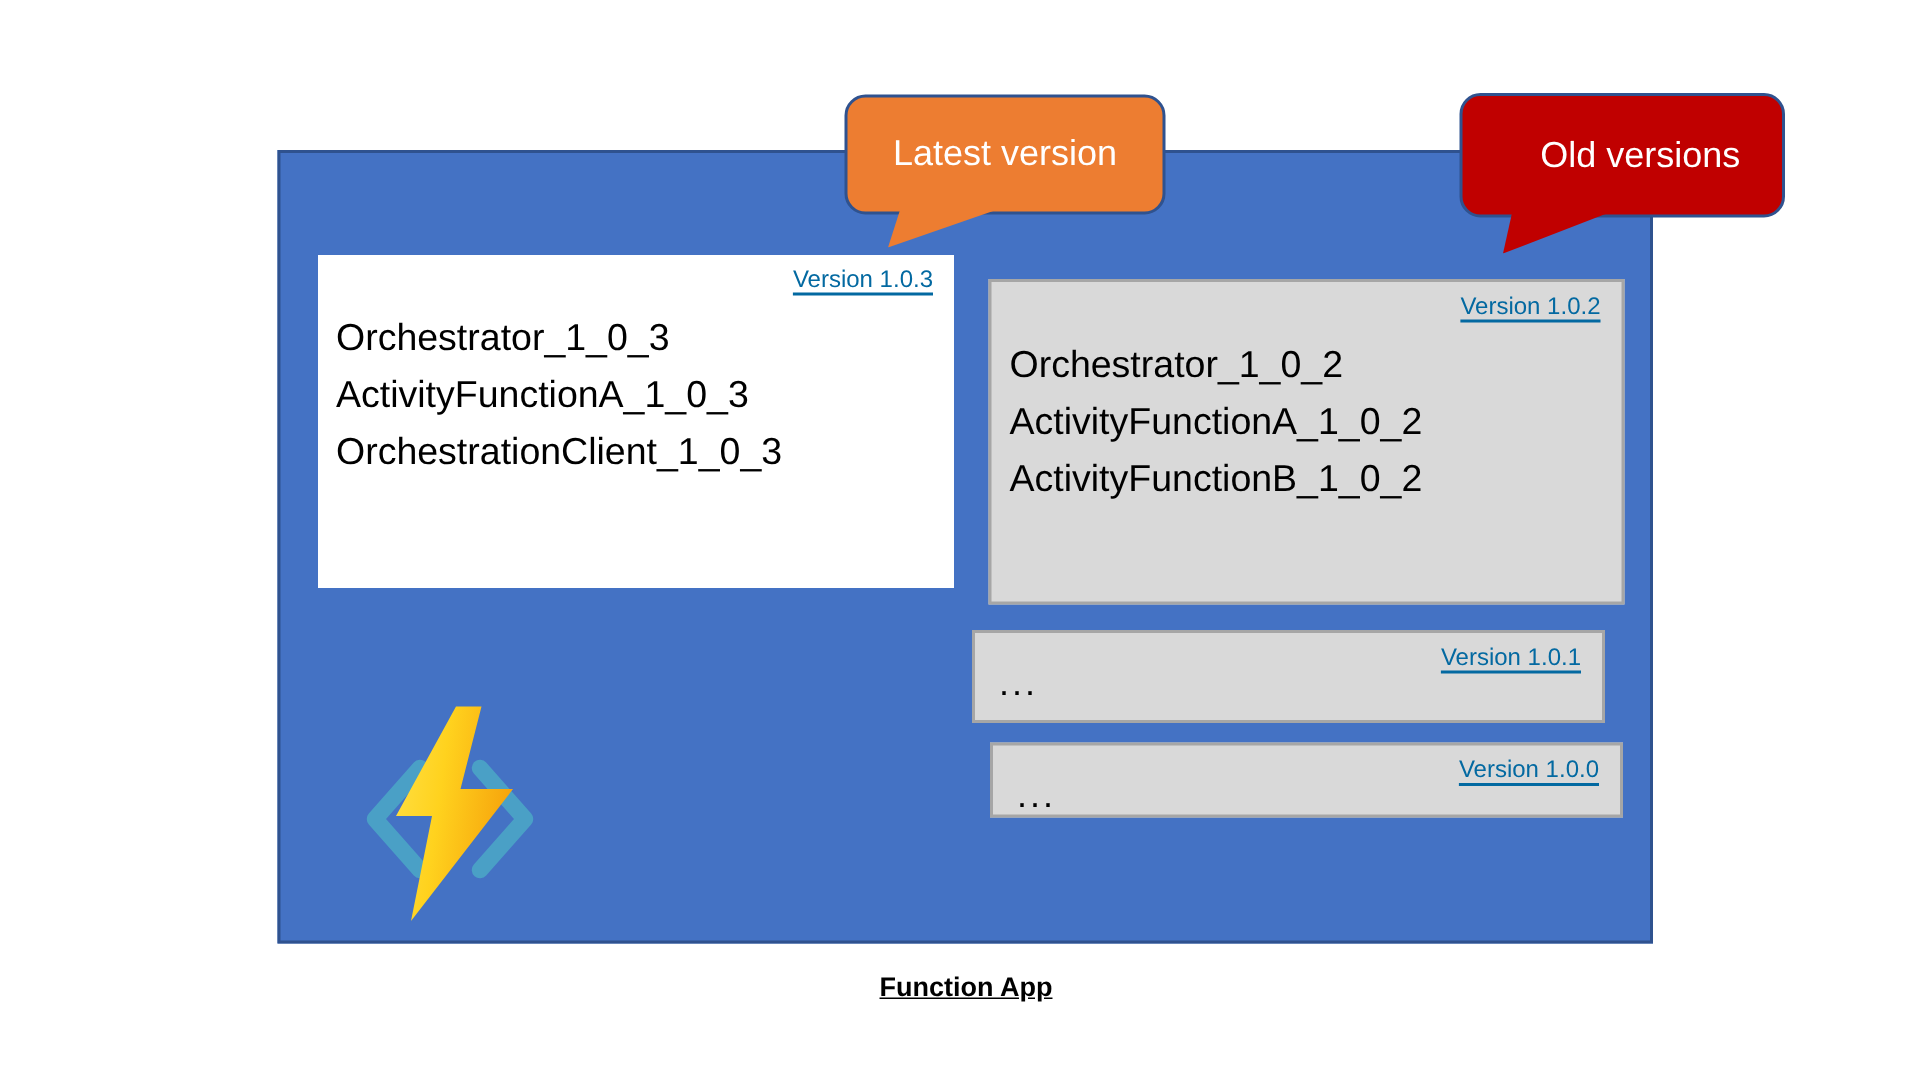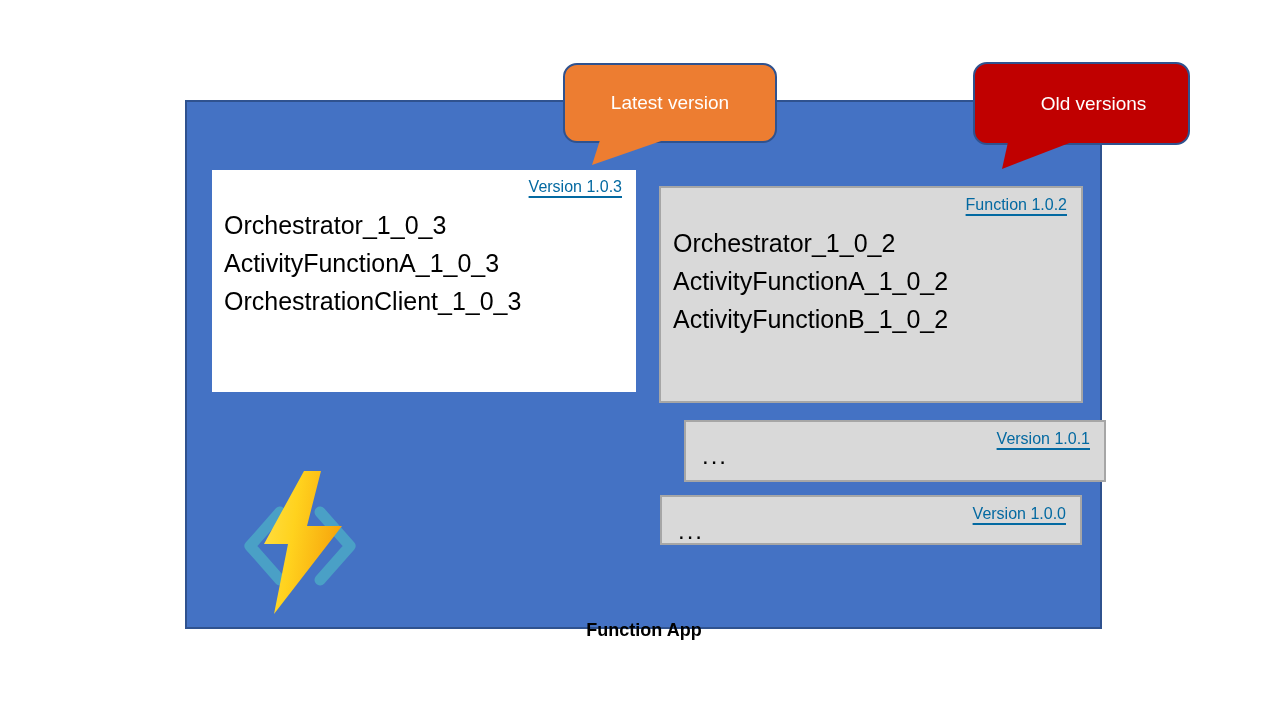--- a/index.html
+++ b/index.html
@@ -42,21 +42,21 @@
     background: var(--box-gray-fill, #D9D9D9);
     border: 2px solid var(--box-gray-border, #A6A6A6);
   }
   .vbox-102 {
     left: 659px;
     top: 186px;
     width: 424px;
     height: 217px;
   }
   .vbox-101 {
-    left: 684px;
+    left: 648px;
     top: 420px;
     width: 422px;
     height: 62px;
   }
   .vbox-100 {
     left: 660px;
     top: 495px;
     width: 422px;
     height: 50px;
   }
@@ -111,44 +111,45 @@
   .callout-old {
     left: 973px;
     top: 62px;
     width: 217px;
     height: 83px;
     background: var(--old-bubble-fill, #C00000);
     padding-left: 24px;
   }
   .callout-label {
     color: var(--bubble-text, #FFFFFF);
-    font-size: 19px;
+    font-size: 24px;
   }
   .callout-tail {
     position: absolute;
     pointer-events: none;
   }
   .tail-latest {
     left: 582px;
     top: 139px;
     }
   .tail-old {
     left: 986px;
     top: 141px;
   }
   
   .footer-label {
     position: absolute;
     left: 494px;
-    top: 620px;
+    top: 648px;
     width: 300px;
     text-align: center;
     font-size: 18px;
     font-weight: bold;
     color: #000;
+    text-decoration: underline;
   }
   
   .az-icon {
     position: absolute;
     left: 238px;
     top: 470px;
     width: 124px;
     height: 145px;
   }
 </style>
@@ -176,21 +177,21 @@
   <div class="vbox vbox-white">
     <span class="version-label">Version 1.0.3</span>
     <div class="func-list">
       <div class="func-line">Orchestrator_1_0_3</div>
       <div class="func-line">ActivityFunctionA_1_0_3</div>
       <div class="func-line">OrchestrationClient_1_0_3</div>
     </div>
   </div>
 
   <div class="vbox vbox-gray vbox-102">
-    <span class="version-label">Function 1.0.2</span>
+    <span class="version-label">Version 1.0.2</span>
     <div class="func-list">
       <div class="func-line">Orchestrator_1_0_2</div>
       <div class="func-line">ActivityFunctionA_1_0_2</div>
       <div class="func-line">ActivityFunctionB_1_0_2</div>
     </div>
   </div>
 
   <div class="vbox vbox-gray vbox-101">
     <span class="version-label">Version 1.0.1</span>
     <span class="ellipsis">...</span>

